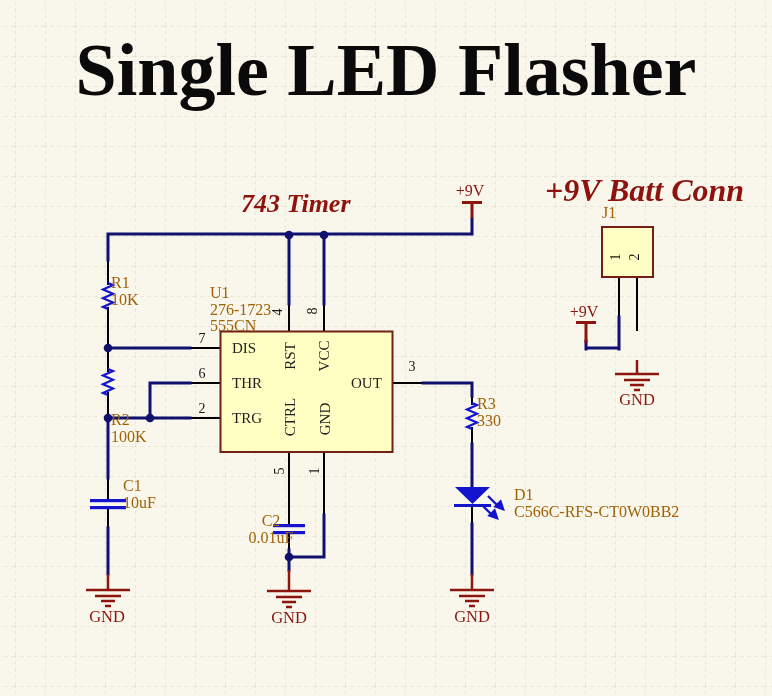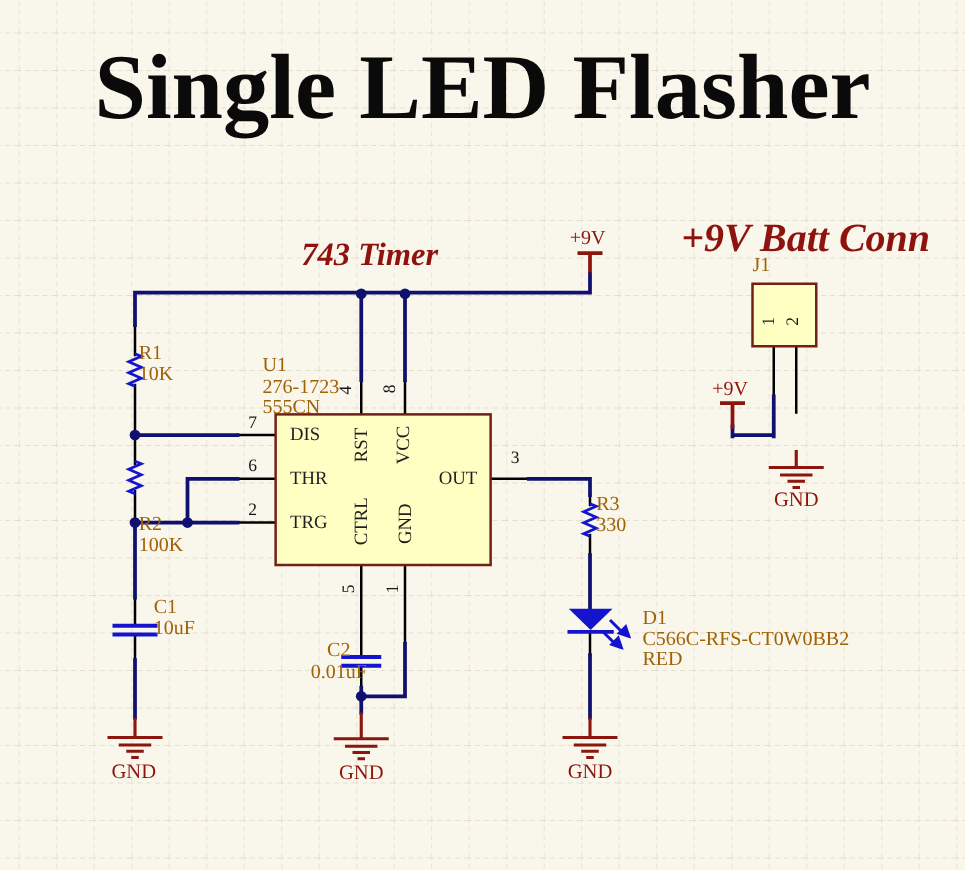--- a/index.html
+++ b/index.html
@@ -138,21 +138,20 @@
     <div>C1</div>
     <div>10uF</div>
   </div>
   <div class="txt blue tc" style="left:248px;top:513px;margin-left:23px;">
     <div>C2</div>
     <div>0.01uF</div>
   </div>
   <div class="txt blue" style="left:514px;top:487px;">
     <div>D1</div>
     <div>C566C-RFS-CT0W0BB2</div>
-    <div>RED</div>
   </div>
   <div class="txt blue" style="left:602px;top:205px;">J1</div>
 
   <div class="txt pinname" style="left:232px;top:340px;">DIS</div>
   <div class="txt pinname" style="left:232px;top:375px;">THR</div>
   <div class="txt pinname" style="left:232px;top:410px;">TRG</div>
   <div class="txt pinname" style="left:351px;top:375px;">OUT</div>
   <div class="txt pinname rot" style="left:290px;top:356px;">RST</div>
   <div class="txt pinname rot" style="left:324px;top:356px;">VCC</div>
   <div class="txt pinname rot" style="left:290px;top:417px;">CTRL</div>

